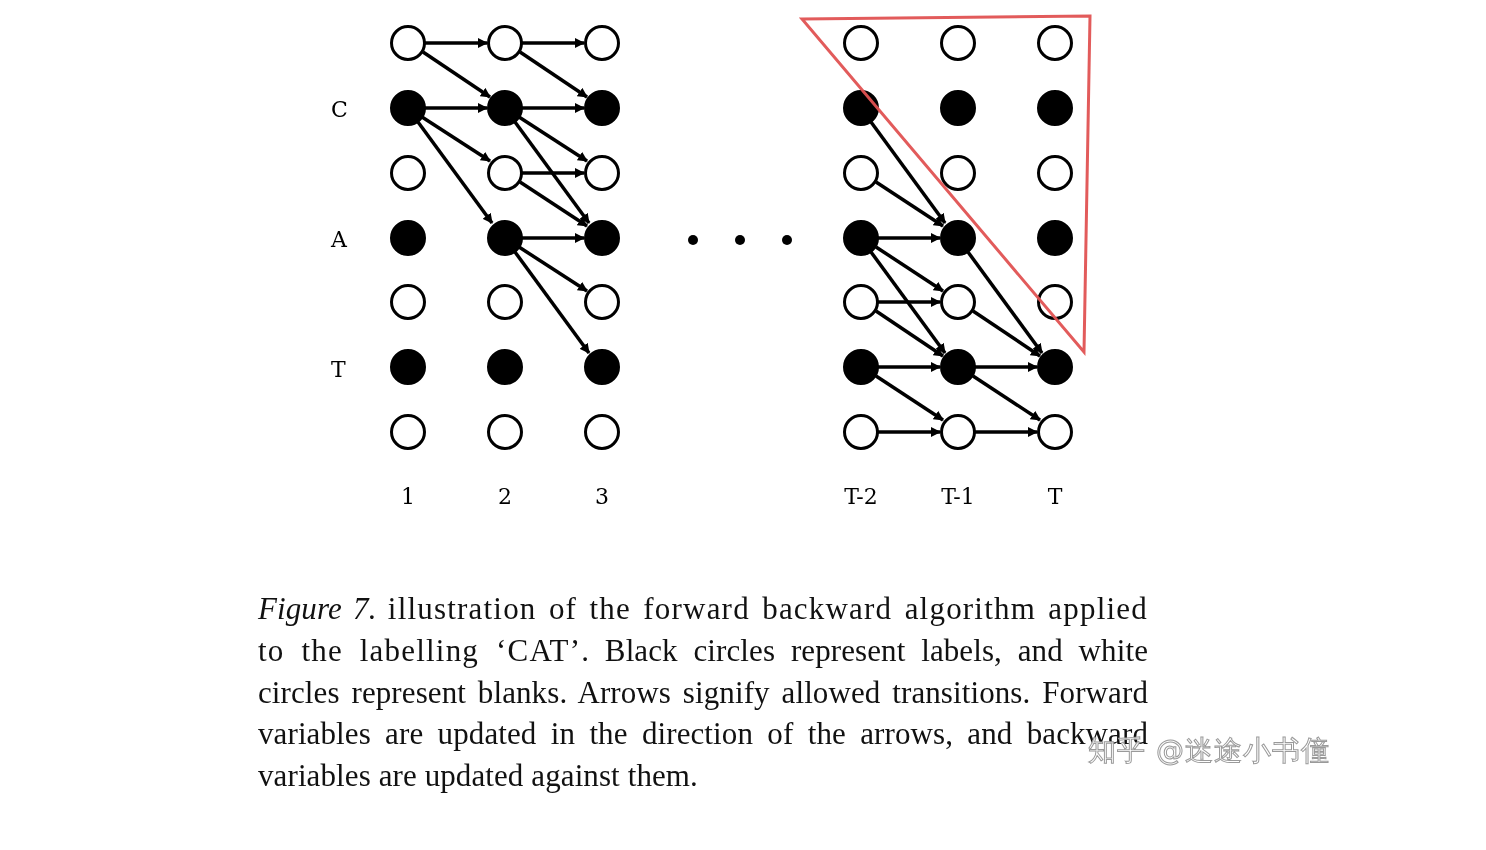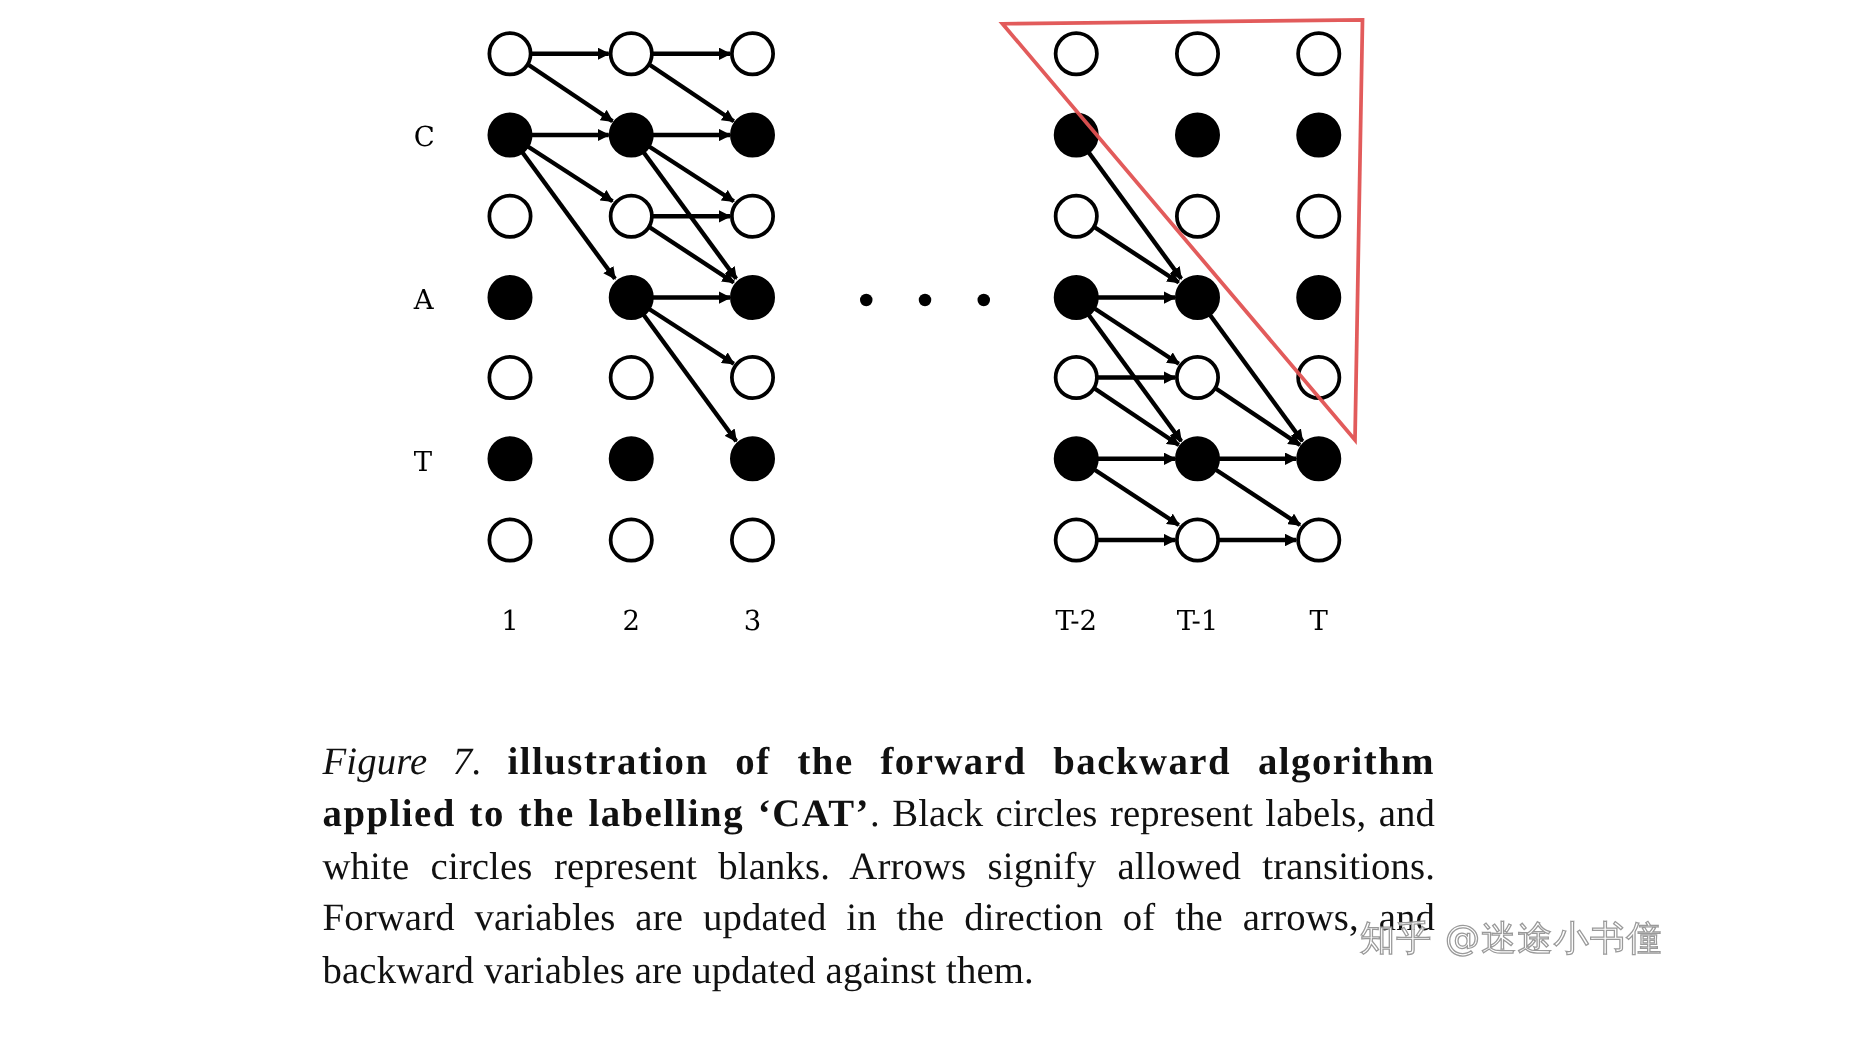--- a/index.html
+++ b/index.html
@@ -6,21 +6,21 @@
   body { width: 1486px; height: 850px; position: relative; overflow: hidden; }
   #diagram { position: absolute; left: 0; top: 0; }
   .row-label, .col-label { font-family: "DejaVu Serif", serif; font-size: 22px; fill: #000; }
   .caption {
     position: absolute; left: 258px; top: 588px; width: 890px;
     font-family: "Liberation Serif", "DejaVu Serif", serif;
     font-size: 31px; line-height: 41.8px; color: #111; text-align: justify;
     letter-spacing: 0.1px;
   }
   .caption .fig { font-style: italic; }
-  .caption .bold { font-weight: bold; letter-spacing: 1.2px; }
+  .caption .bold { font-weight: normal; letter-spacing: 1.2px; }
   .watermark {
     position: absolute; left: 1088px; top: 732px;
     font-family: "DejaVu Sans", sans-serif; font-size: 28px;
     color: rgba(255,255,255,0.85);
     -webkit-text-stroke: 1px #9a9a9a;
     letter-spacing: 1px;
   }
 </style>
 </head>
 <body>

